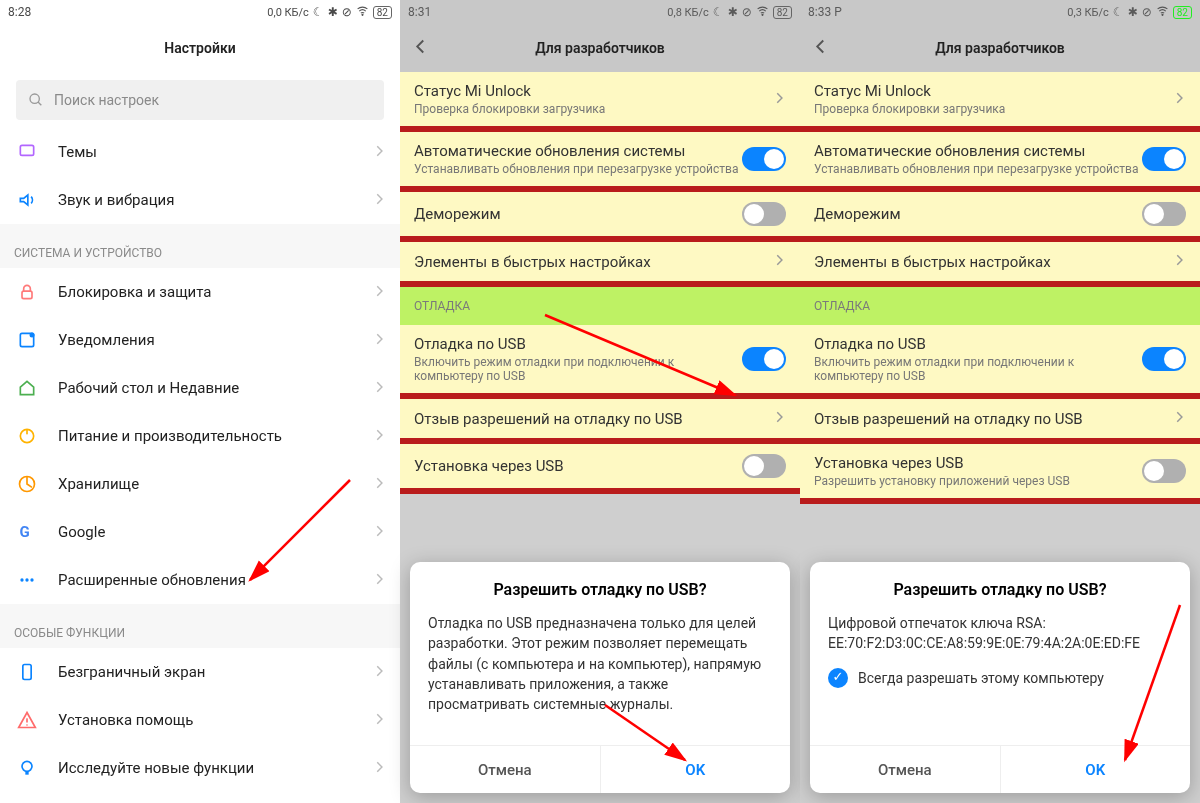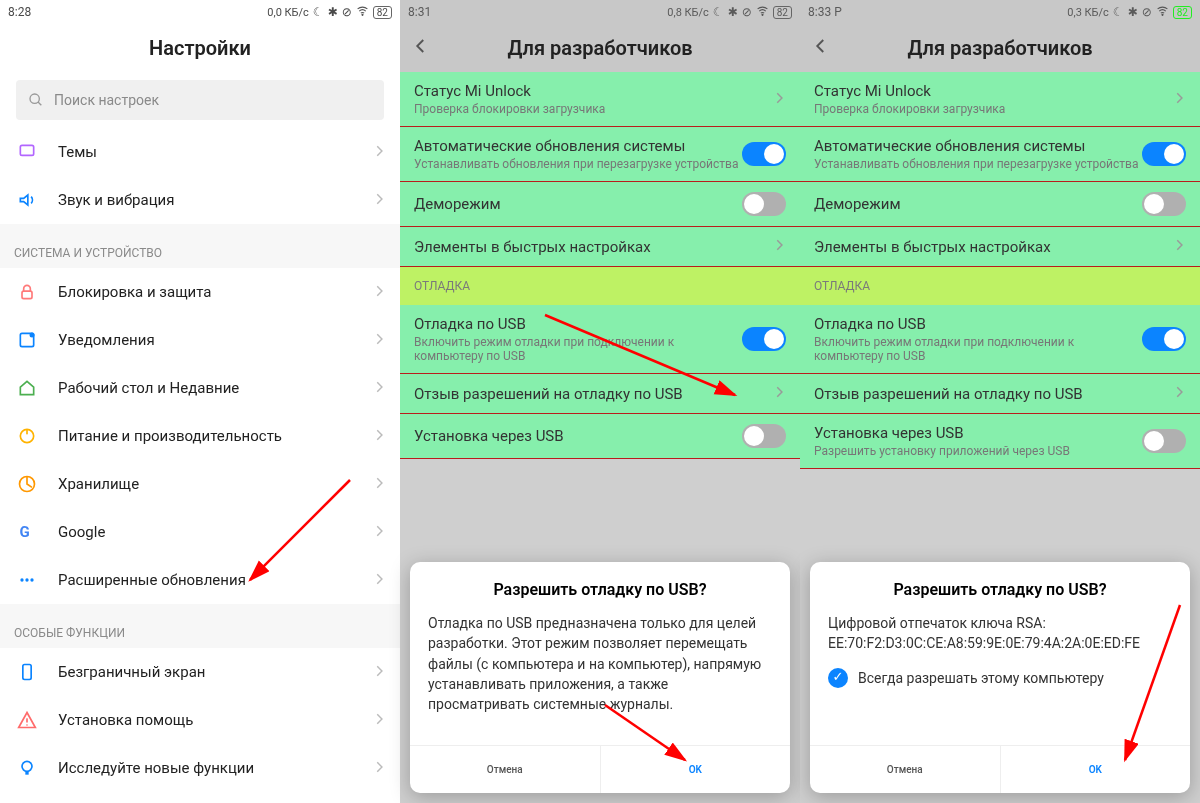--- a/index.html
+++ b/index.html
@@ -9,50 +9,50 @@
   .p2, .p3 { width: 400px; background: #cfcfcf; }
 
   .status { height: 24px; display: flex; justify-content: space-between; align-items: center; padding: 0 8px; font-size: 12px; color: #4a4a4a; }
   .p2 .status, .p3 .status { background: #c8c8c8; color: #5a5a5a; }
   .status .right { display: flex; align-items: center; gap: 4px; }
   .status .right .speed { font-size: 11px; }
   .status svg { width: 13px; height: 13px; }
   .batt { border: 1px solid #666; border-radius: 3px; padding: 0 3px; font-size: 10px; }
   .p3 .batt { border-color: #2e2; color: #2e2; }
 
-  .header { height: 48px; display: flex; align-items: center; justify-content: center; font-size: 20px; font-weight: 600; color: #222; position: relative; }
+  .header { height: 48px; display: flex; align-items: center; justify-content: center; font-size: 14px; font-weight: 600; color: #222; position: relative; }
   .p2 .header, .p3 .header { background: #c8c8c8; }
   .back { position: absolute; left: 12px; top: 50%; transform: translateY(-50%); }
 
   .search { margin: 8px 16px; background: #f0f0f0; border-radius: 4px; height: 40px; display: flex; align-items: center; padding: 0 12px; color: #8a8a8a; font-size: 14px; gap: 10px; }
   .item { display: flex; align-items: center; padding: 12px 14px; position: relative; min-height: 48px; }
   .item .icon { width: 26px; display: flex; justify-content: center; align-items: center; margin-right: 18px; }
   .item .label { flex: 1; font-size: 15px; color: #222; }
   .item .chev { color: #bbb; }
   .section { padding: 14px 14px 8px; font-size: 12px; color: #8a8a8a; background: #f7f7f7; }
   .p1 .section { border-top: 8px solid #f7f7f7; }
 
   .p2 .list, .p3 .list { background: #cfcfcf; flex: 1; overflow: hidden; }
-  .row { background: #86efac; padding: 10px 14px; display: flex; align-items: center; position: relative; border-bottom: 1px solid #b91c1c; }
+  .row { background: #fef9c3; padding: 10px 14px; display: flex; align-items: center; position: relative; border-bottom: 6px solid #b91c1c; }
   .row .txt { flex: 1; }
   .row .title { font-size: 15px; color: #333; }
   .row .sub { font-size: 12px; color: #777; margin-top: 2px; }
   .row .chev { color: #999; margin-left: 8px; }
   .section-g { padding: 12px 14px; font-size: 12px; color: #7a7a7a; background: #bef264; }
 
   .toggle { width: 44px; height: 24px; border-radius: 12px; background: #b0b0b0; position: relative; flex-shrink: 0; }
   .toggle.on { background: #0b84ff; }
   .toggle .knob { width: 20px; height: 20px; border-radius: 50%; background: #fff; position: absolute; top: 2px; left: 2px; }
   .toggle.on .knob { left: 22px; }
 
   .dialog { position: absolute; left: 10px; right: 10px; bottom: 10px; background: #fff; border-radius: 10px; box-shadow: 0 4px 20px rgba(0,0,0,.25); padding: 18px 18px 0; }
   .dialog .dtitle { font-size: 16px; font-weight: 600; text-align: center; margin-bottom: 14px; }
   .dialog .dbody { font-size: 14px; color: #333; line-height: 1.45; min-height: 120px; }
   .dialog .dactions { display: flex; height: 48px; border-top: 1px solid #eee; margin: 12px -18px 0; }
-  .dialog .dactions .btn { flex: 1; display: flex; align-items: center; justify-content: center; font-size: 10px; font-weight: 500; }
+  .dialog .dactions .btn { flex: 1; display: flex; align-items: center; justify-content: center; font-size: 15px; font-weight: 500; }
   .dialog .dactions .btn.cancel { color: #555; border-right: 1px solid #eee; }
   .dialog .dactions .btn.ok { color: #0b84ff; font-weight: 600; }
 
   .check-row { display: flex; align-items: center; gap: 10px; margin-top: 14px; }
   .check { width: 20px; height: 20px; border-radius: 50%; background: #0b84ff; display: flex; align-items: center; justify-content: center; color: #fff; font-size: 13px; }
 
   .arrow { position: absolute; pointer-events: none; }
   .arrow svg { overflow: visible; }
 </style>
 </head>

